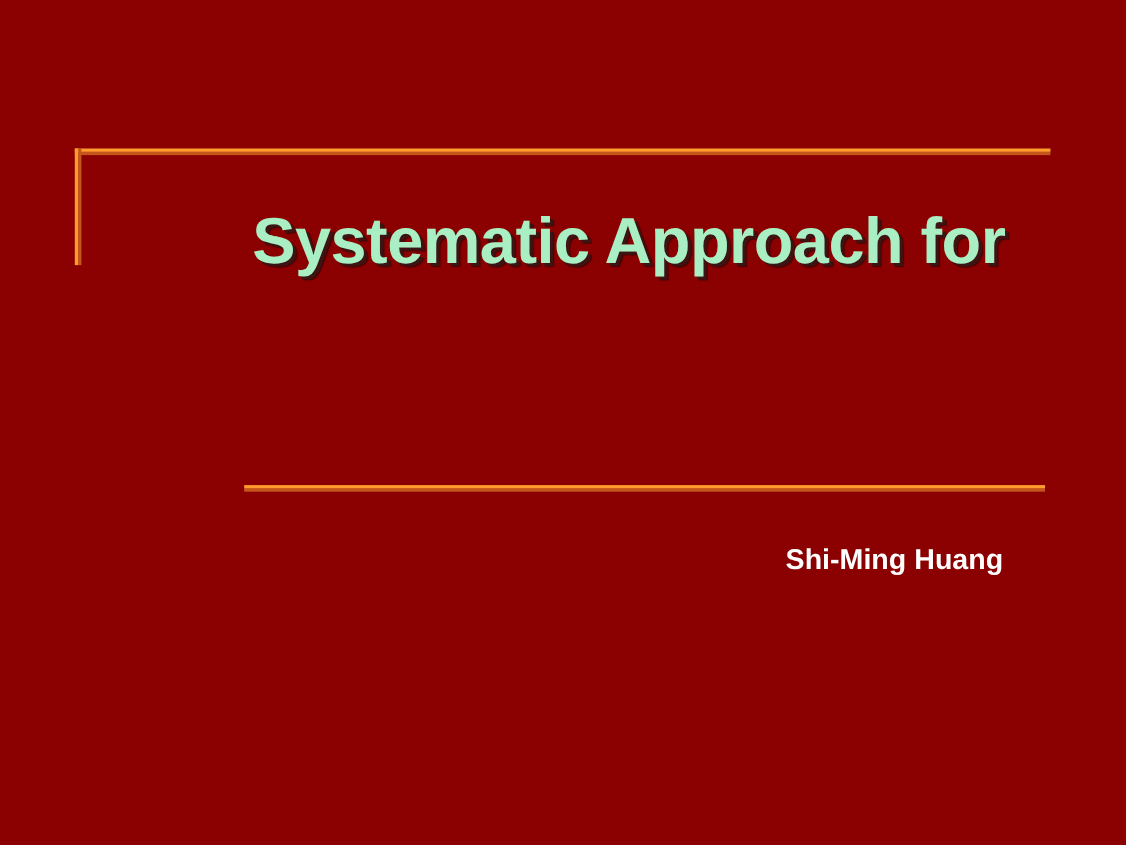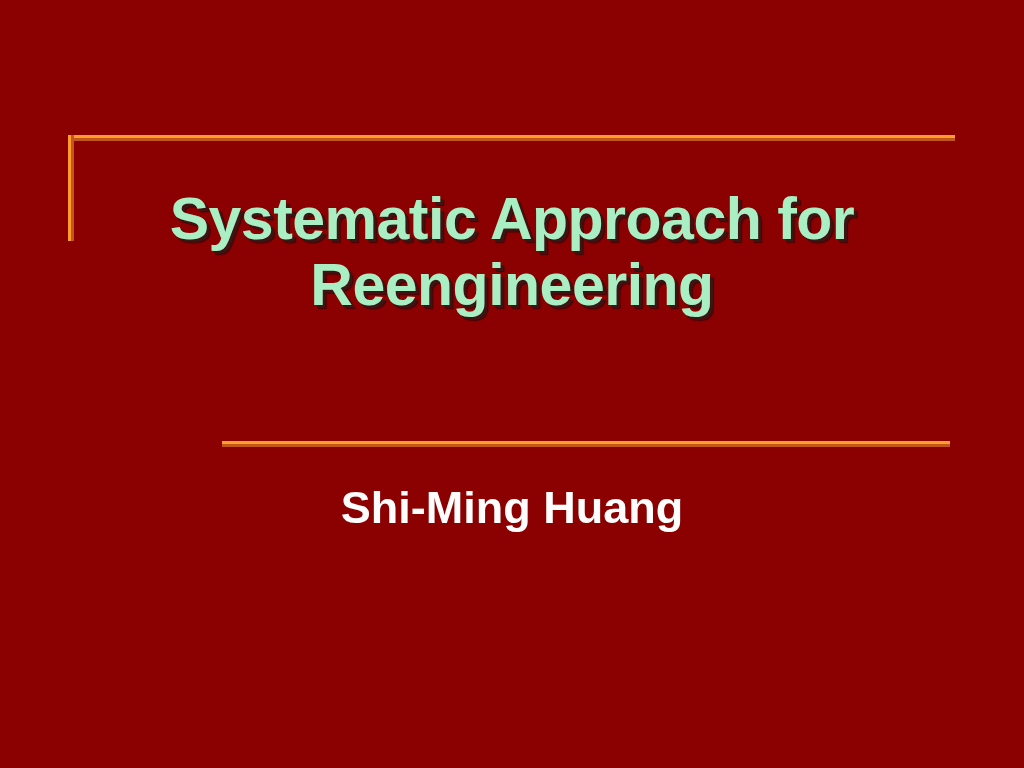--- a/index.html
+++ b/index.html
@@ -44,21 +44,21 @@
     background: #ff9c2e;
     box-shadow: 3px 0 0 0 #c4561b;
   }
 
   
   .title-block {
     position: absolute;
     left: 110px;
     top: 186px;
     width: 804px;
-    text-align: center;
+    text-align: right;
   }
   .title-line {
     font-size: 59px;
     font-weight: bold;
     line-height: 66px;
     color: #a9efc3;
     letter-spacing: -0.5px;
     text-shadow: 3px 3px 0 #3d1414, 4px 4px 1px rgba(20,5,5,0.55);
     white-space: nowrap;
   }
@@ -73,41 +73,40 @@
     background: #ff9c2e;
     box-shadow: 0 3px 0 0 #c4561b;
   }
 
   
   .subtitle {
     position: absolute;
     left: 112px;
     top: 487px;
     width: 800px;
-    text-align: center;
-    font-size: 45px;
+    text-align: right;
+    font-size: 26px;
     font-weight: bold;
     line-height: 42px;
     color: #fdfdfd;
     letter-spacing: 0px;
     white-space: nowrap;
   }
 </style>
 </head>
 <body>
 
 <div id="slide">
 
   <div class="corner-bracket">
     <div class="bracket-top"></div>
     <div class="bracket-left"></div>
   </div>
 
   <div class="title-block">
     <div class="title-line">Systematic Approach for</div>
-    <div class="title-line">Reengineering</div>
   </div>
 
   <div class="divider"></div>
 
   <div class="subtitle">Shi-Ming Huang</div>
 
 </div>
 
 </body></html>

